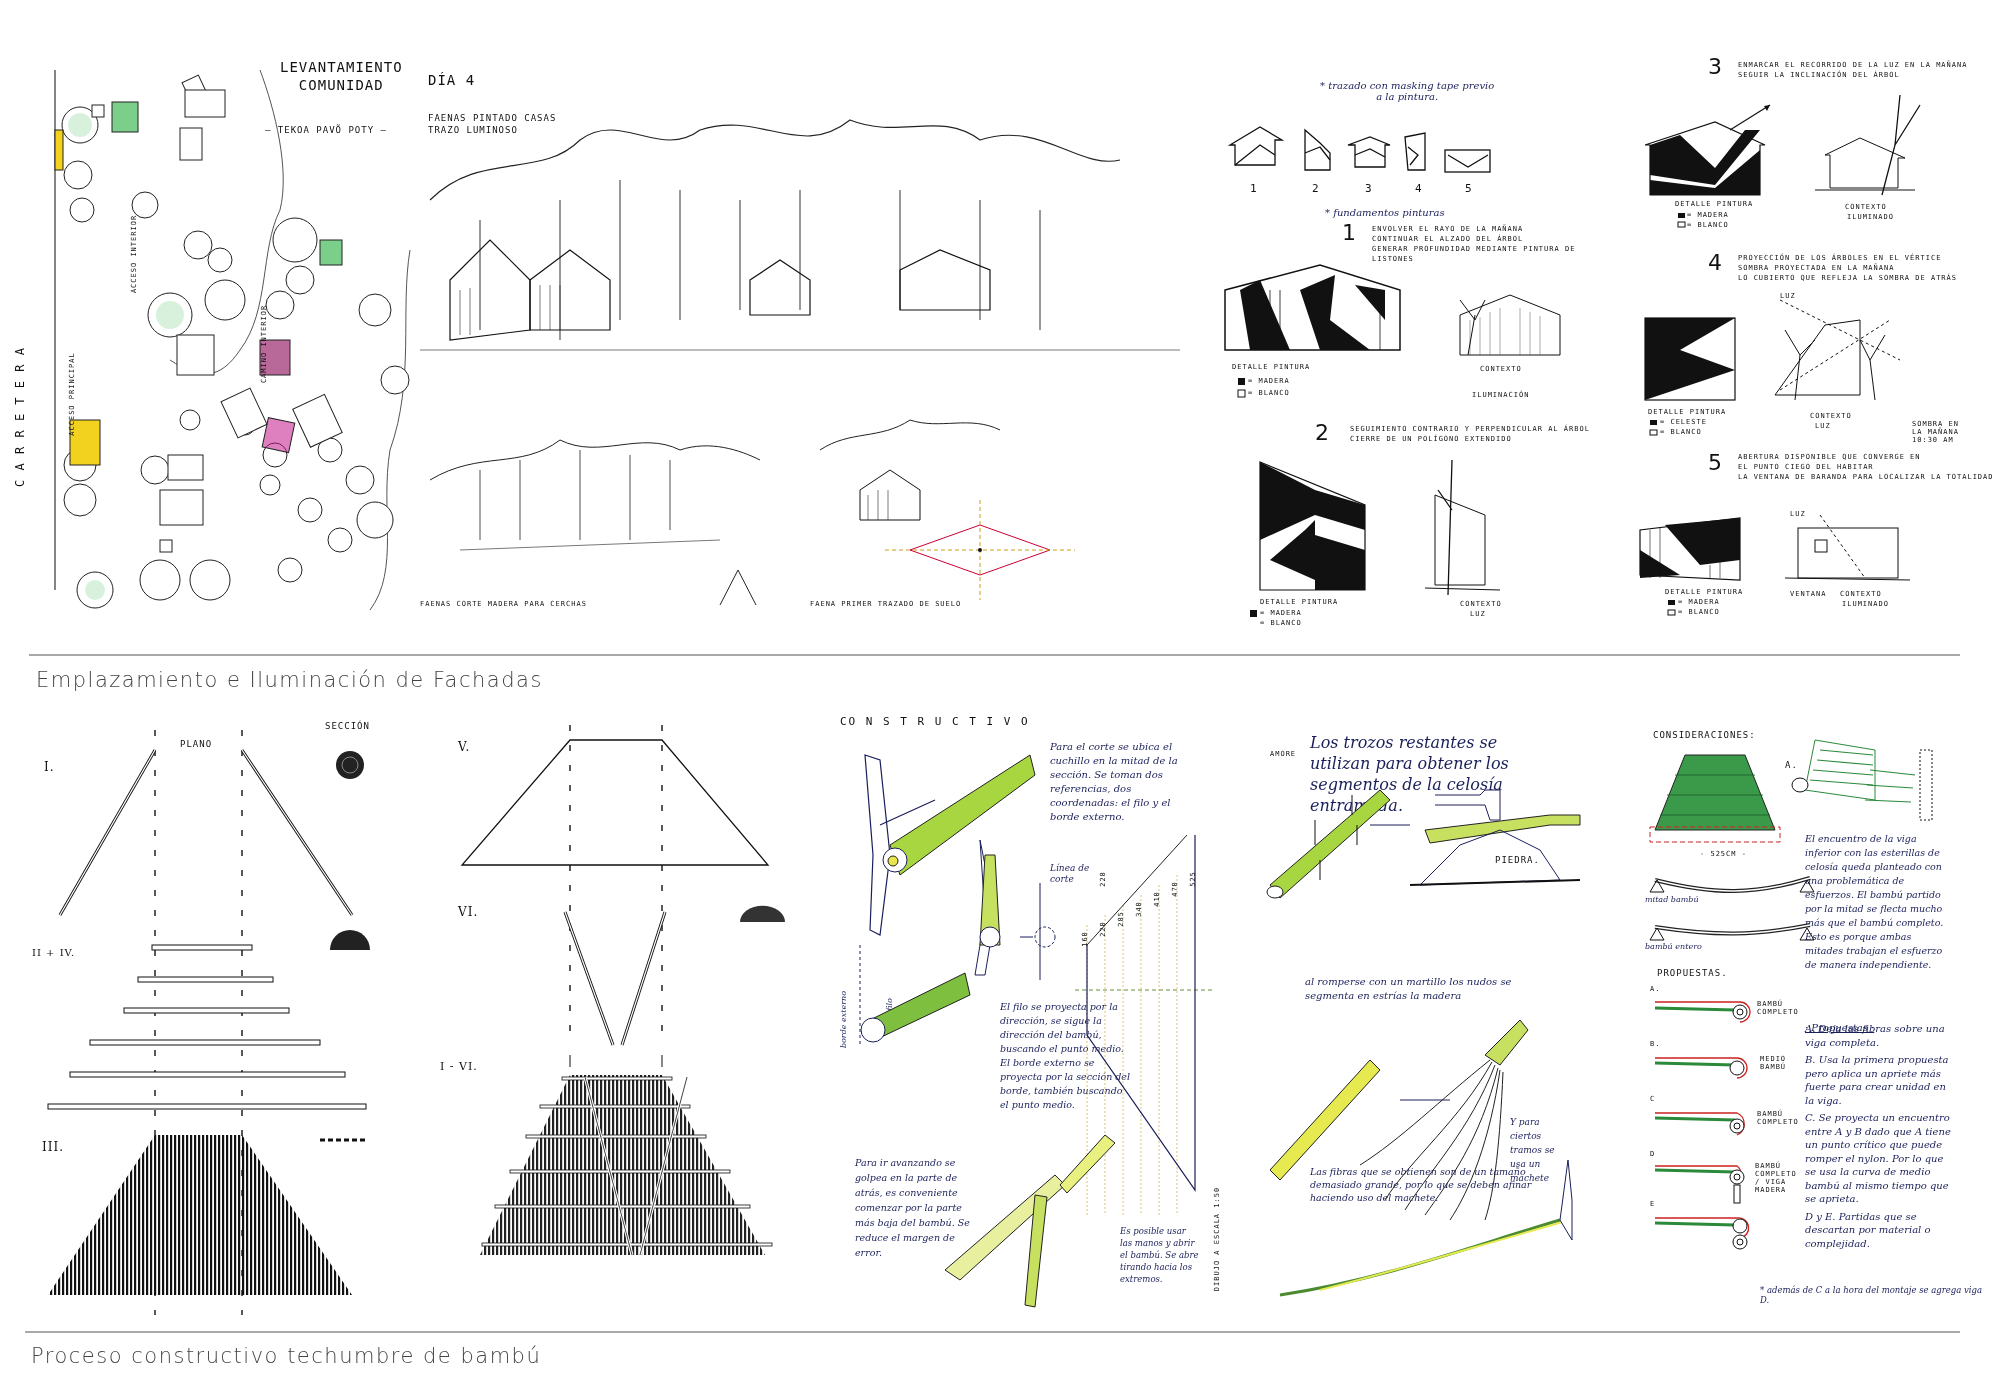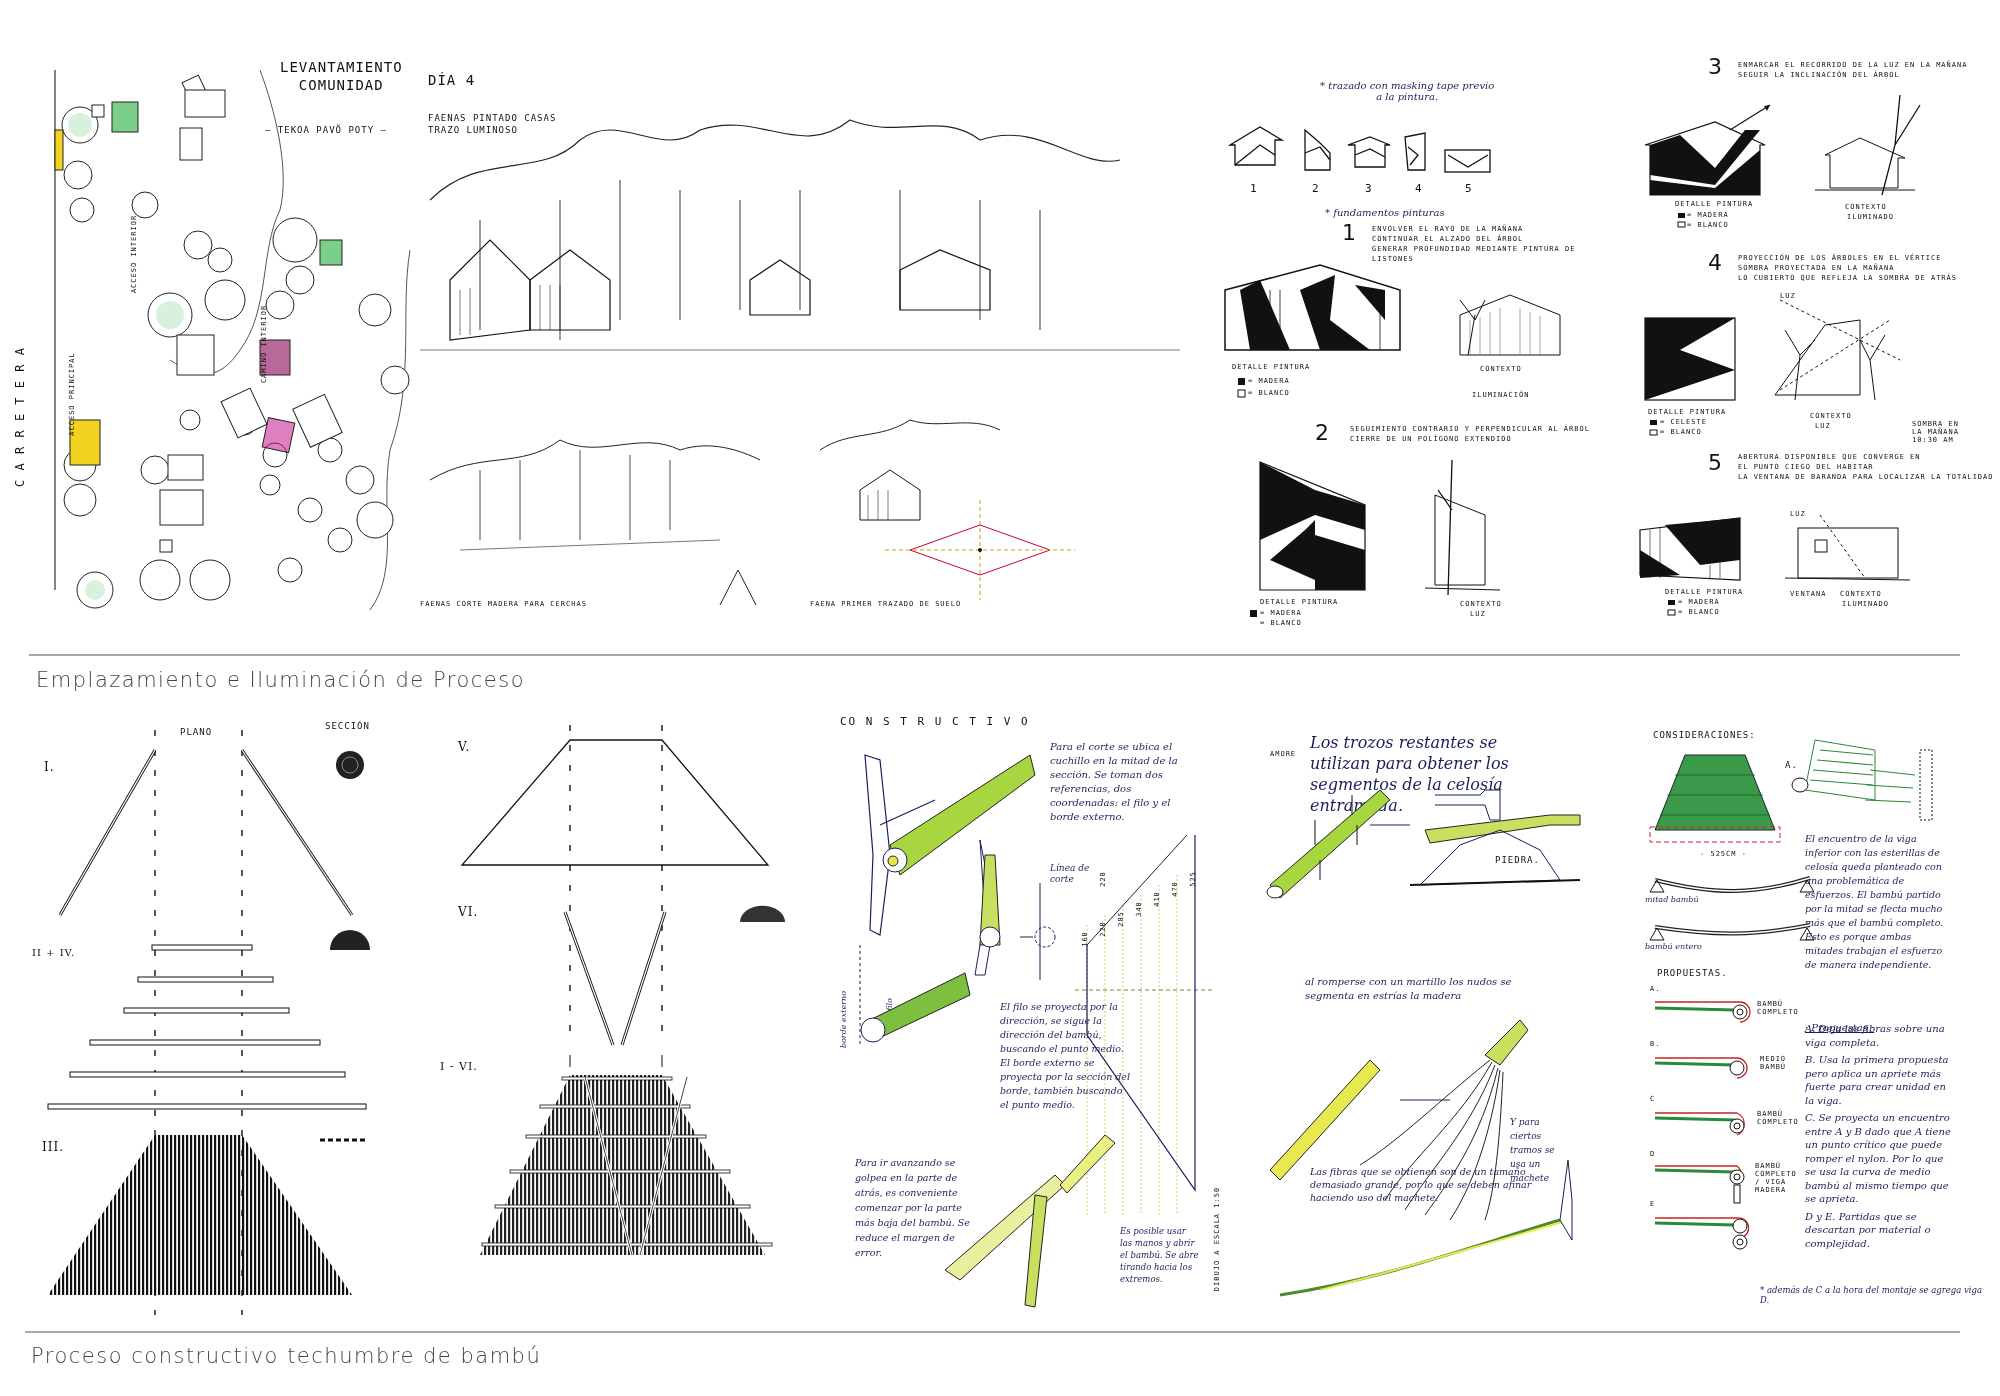--- a/index.html
+++ b/index.html
@@ -321,24 +321,24 @@
     <div class="abs hand tiny" style="left:45px;top:138px;">DETALLE PINTURA</div>
     <div class="abs hand tiny" style="left:58px;top:148px;">= MADERA</div>
     <div class="abs hand tiny" style="left:58px;top:158px;">= BLANCO</div>
     <div class="abs hand tiny" style="left:170px;top:140px;">VENTANA</div>
     <div class="abs hand tiny" style="left:220px;top:140px;">CONTEXTO</div>
     <div class="abs hand tiny" style="left:222px;top:150px;">ILUMINADO</div>
   </div>
 </div>
 
 <div class="rule" style="left:29px;top:654px;width:1931px;"></div>
-<div class="abs caption" style="left:36px;top:668px;">Emplazamiento e Iluminación de Proceso</div>
+<div class="abs caption" style="left:36px;top:668px;">Emplazamiento e Iluminación de Fachadas</div>
 
 <div class="abs" style="left:30px;top:715px;width:390px;height:600px;">
-  <div class="abs hand small" style="left:150px;top:12px;">PLANO</div>
+  <div class="abs hand small" style="left:150px;top:24px;">PLANO</div>
   <div class="abs hand small" style="left:295px;top:6px;">SECCIÓN</div>
   <div class="abs hand" style="left:14px;top:45px;font-size:12px;font-family:'DejaVu Serif',serif;">I.</div>
   <div class="abs hand" style="left:2px;top:232px;font-size:10px;font-family:'DejaVu Serif',serif;">II + IV.</div>
   <div class="abs hand" style="left:12px;top:425px;font-size:12px;font-family:'DejaVu Serif',serif;">III.</div>
   <svg width="390" height="600">
     <g stroke="#111" stroke-width="1.4" stroke-dasharray="6 14">
         <line x1="125" y1="15" x2="125" y2="600"></line>
         <line x1="212" y1="15" x2="212" y2="600"></line>
       </g>
     <g fill="none" stroke="#111" stroke-width="3">

